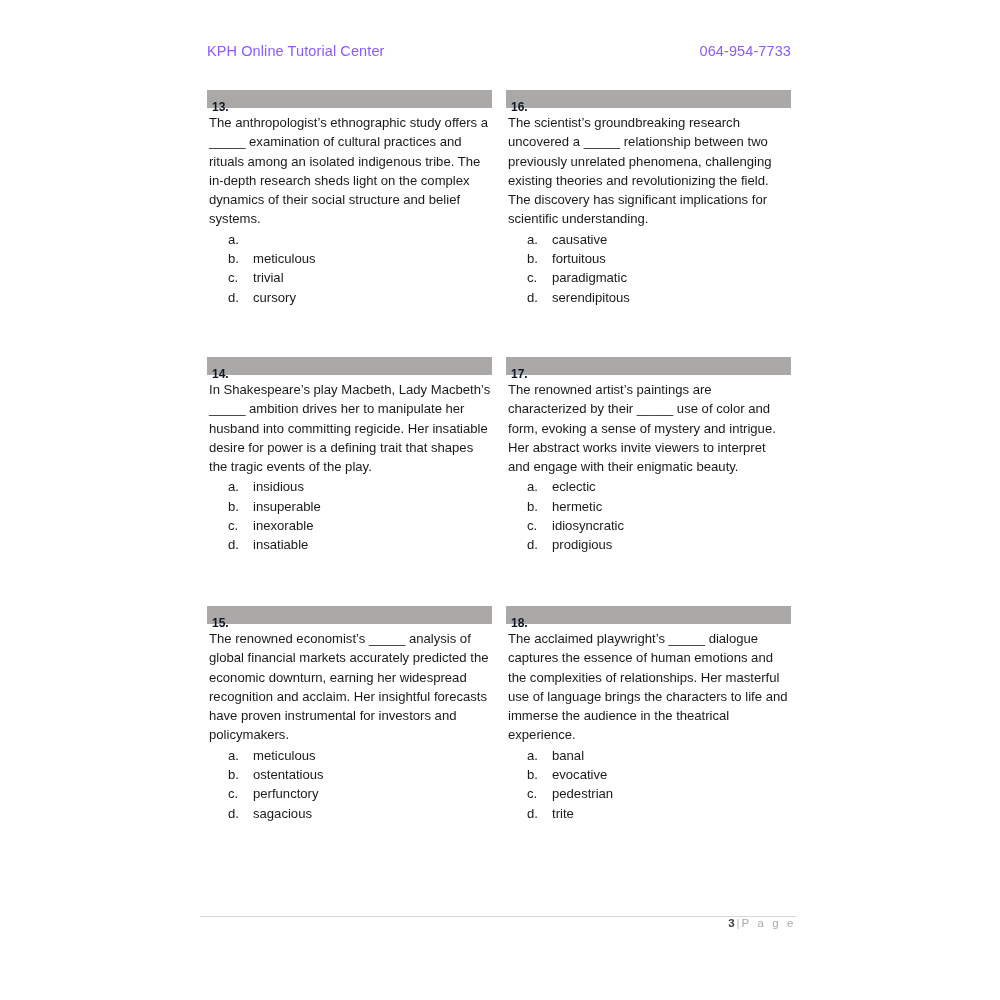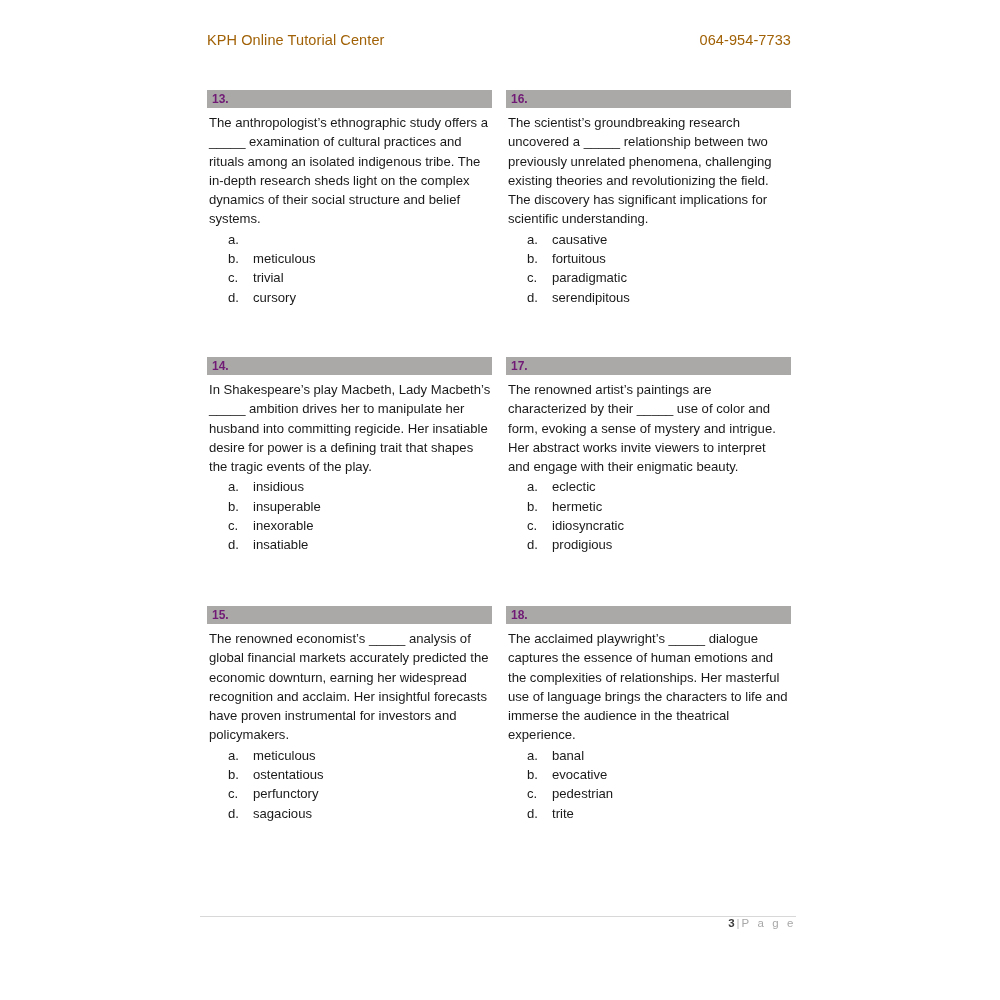--- a/index.html
+++ b/index.html
@@ -20,27 +20,27 @@
     width: 1000px;
     height: 1000px;
     background: #ffffff;
     overflow: hidden;
   }
 
   
   #doc-header {
     position: absolute;
     left: 207px;
-    top: 32px;
+    top: 43px;
     width: 584px;
     display: flex;
     justify-content: space-between;
     align-items: baseline;
     font-size: 14.5px;
-    color: #a16207;
+    color: #8b5cf6;
     letter-spacing: 0.1px;
   }
   #doc-header .org-name { white-space: nowrap; }
   #doc-header .phone { white-space: nowrap; }
 
   
   #questions {
     position: absolute;
     left: 207px;
     top: 90px;
@@ -56,24 +56,24 @@
     
   }
   .q-row-1 { height: 267px; }
   .q-row-2 { height: 249px; }
   .q-row-3 { height: 200px; }
 
   .q-numbar {
     background: #aba9a8;
     height: 18px;
     line-height: 18px;
-    padding: 0 0 0 5px;
+    padding: 8px 0 0 5px;
     font-size: 12px;
     font-weight: 600;
-    color: #701a75;
+    color: #0f172a;
     box-sizing: border-box;
   }
 
   .q-stem {
     margin: 0;
     padding: 5px 0 0 2px;
     font-size: 13.1px;
     line-height: 19.3px;
     color: #1a1a1a;
     text-align: left;

